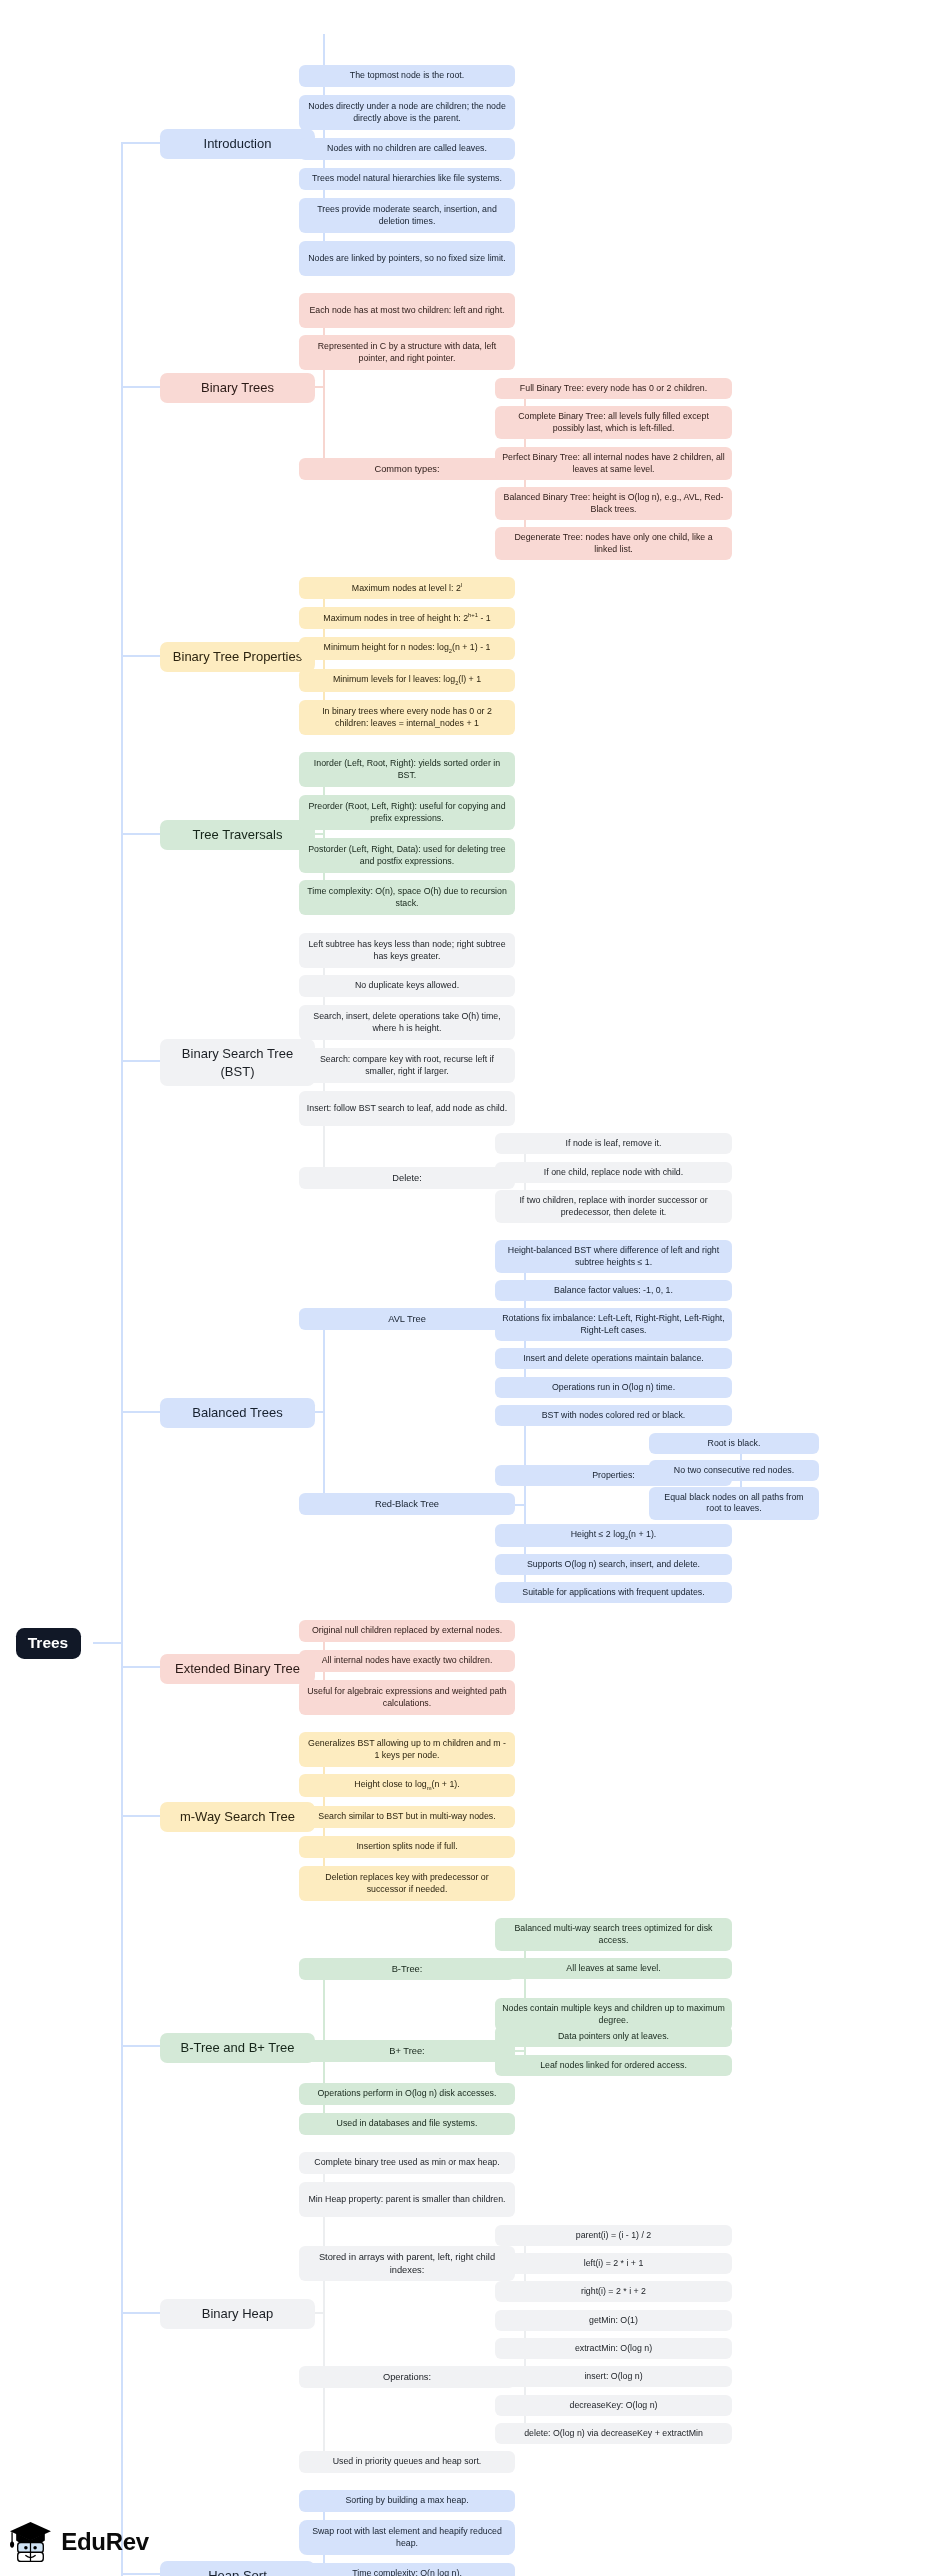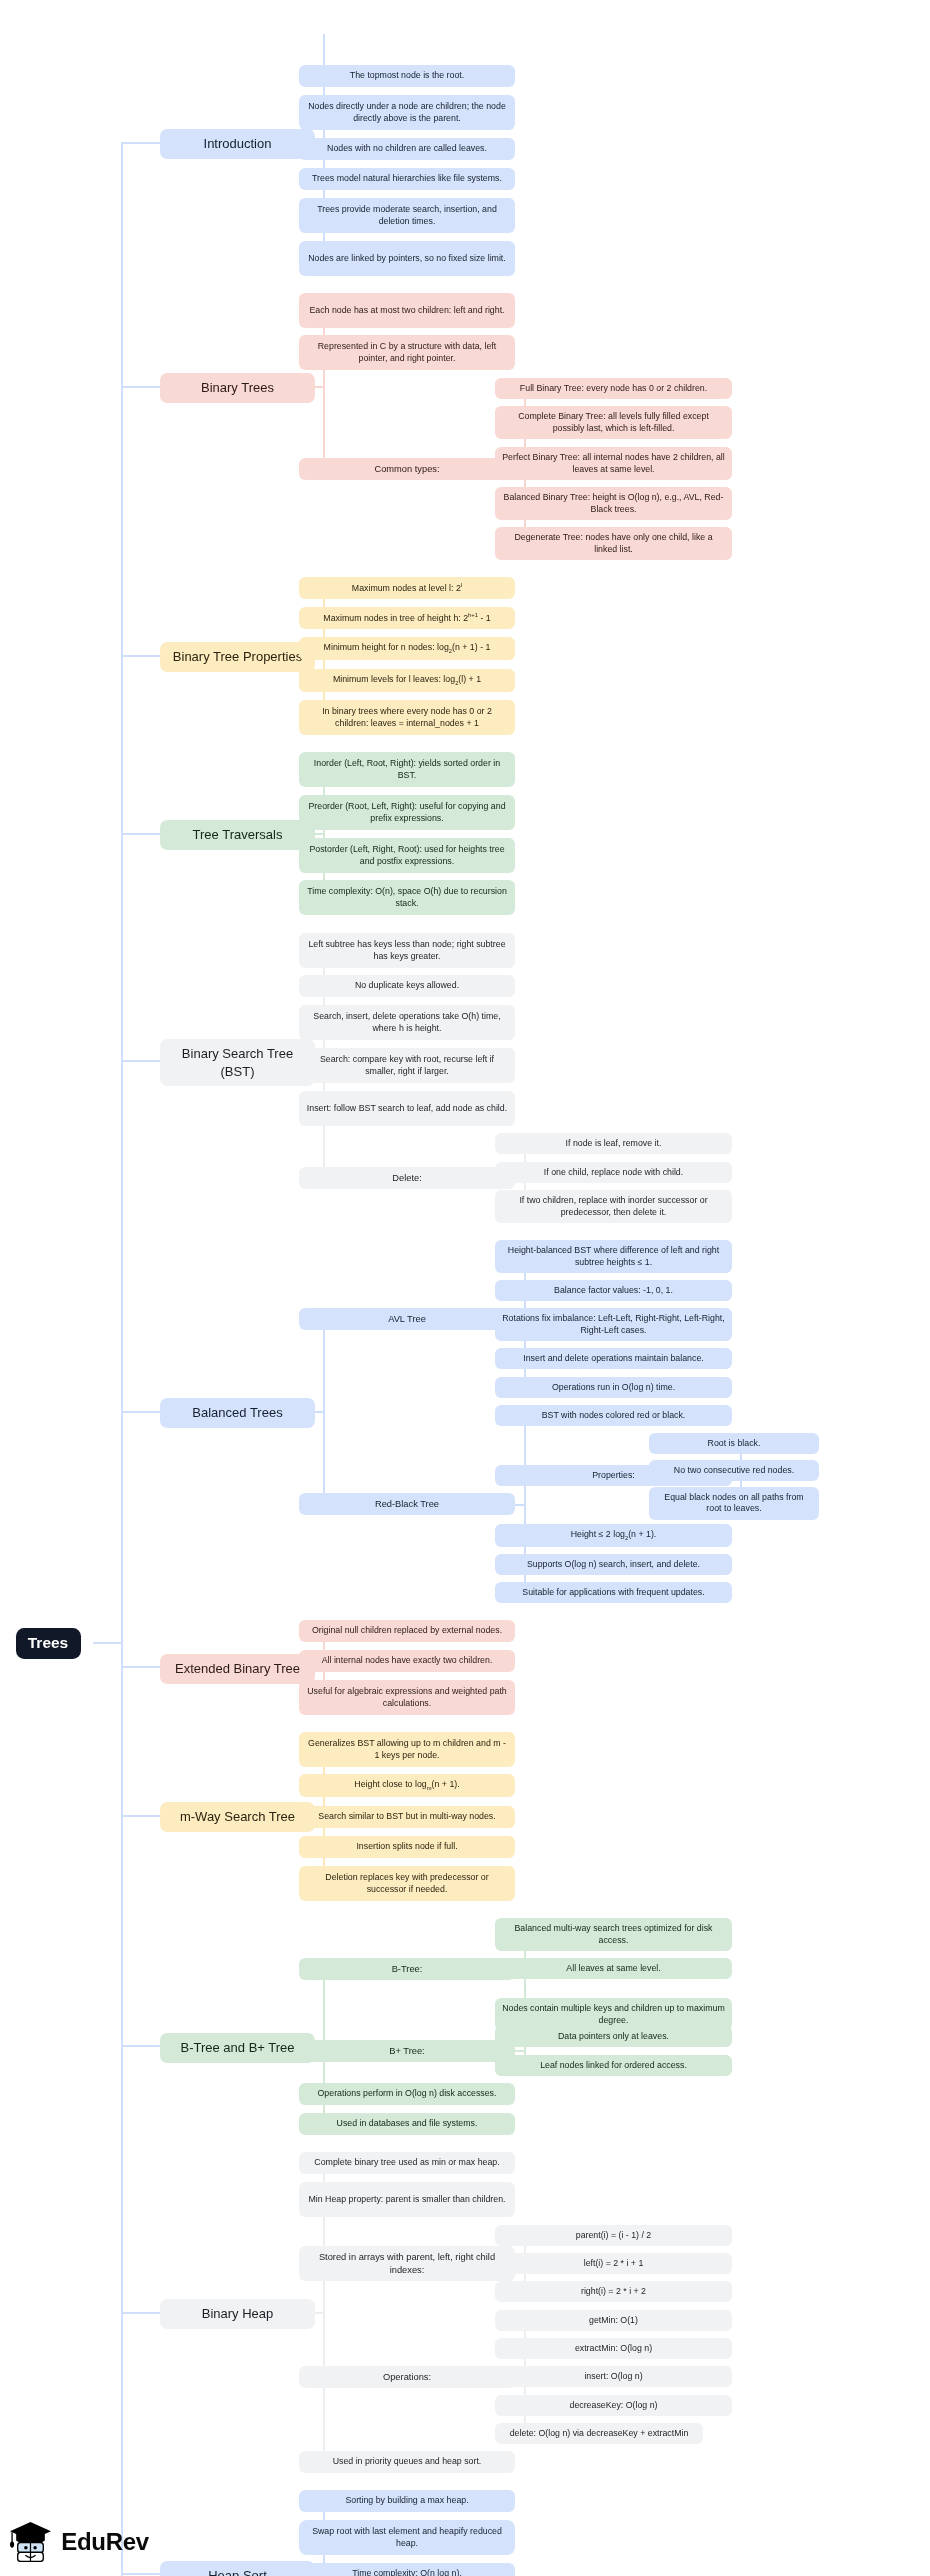--- a/index.html
+++ b/index.html
@@ -310,21 +310,21 @@
     <div class="node lvl1  c-green" style="left: 160px; top: 820px; width: 155px; min-height: 27px;">
       <span>Tree Traversals</span>
     </div>
     <div class="node lvl2 leaf c-green" style="left: 299px; top: 752px; width: 216px; min-height: 35px;">
       <span>Inorder (Left, Root, Right): yields sorted order in BST.</span>
     </div>
     <div class="node lvl2 leaf c-green" style="left: 299px; top: 795px; width: 216px; min-height: 35px;">
       <span>Preorder (Root, Left, Right): useful for copying and prefix expressions.</span>
     </div>
     <div class="node lvl2 leaf c-green" style="left: 299px; top: 838px; width: 216px; min-height: 35px;">
-      <span>Postorder (Left, Right, Root): used for heights tree and postfix expressions.</span>
+      <span>Postorder (Left, Right, Data): used for deleting tree and postfix expressions.</span>
     </div>
     <div class="node lvl2 leaf c-green" style="left: 299px; top: 880px; width: 216px; min-height: 35px;">
       <span>Time complexity: O(n), space O(h) due to recursion stack.</span>
     </div>
     <div class="node lvl1  c-gray" style="left: 160px; top: 1039px; width: 155px; min-height: 44px;">
       <span>Binary Search Tree (BST)</span>
     </div>
     <div class="node lvl2 leaf c-gray" style="left: 299px; top: 933px; width: 216px; min-height: 35px;">
       <span>Left subtree has keys less than node; right subtree has keys greater.</span>
     </div>
@@ -489,21 +489,21 @@
     </div>
     <div class="node lvl3 leaf c-gray" style="left: 495px; top: 2338px; width: 237px; min-height: 21px;">
       <span>extractMin: O(log n)</span>
     </div>
     <div class="node lvl3 leaf c-gray" style="left: 495px; top: 2366px; width: 237px; min-height: 21px;">
       <span>insert: O(log n)</span>
     </div>
     <div class="node lvl3 leaf c-gray" style="left: 495px; top: 2395px; width: 237px; min-height: 21px;">
       <span>decreaseKey: O(log n)</span>
     </div>
-    <div class="node lvl3 leaf c-gray" style="left: 495px; top: 2423px; width: 208px; min-height: 21px;">
+    <div class="node lvl3 leaf c-gray" style="left: 495px; top: 2423px; width: 237px; min-height: 21px;">
       <span>delete: O(log n) via decreaseKey + extractMin</span>
     </div>
     <div class="node lvl2 leaf c-gray" style="left: 299px; top: 2451px; width: 216px; min-height: 21.6px;">
       <span>Used in priority queues and heap sort.</span>
     </div>
     <div class="node lvl1  c-blue" style="left: 160px; top: 2561px; width: 155px; min-height: 27px;">
       <span>Heap Sort</span>
     </div>
     <div class="node lvl2 leaf c-blue" style="left: 299px; top: 2490px; width: 216px; min-height: 21.6px;">
       <span>Sorting by building a max heap.</span>

